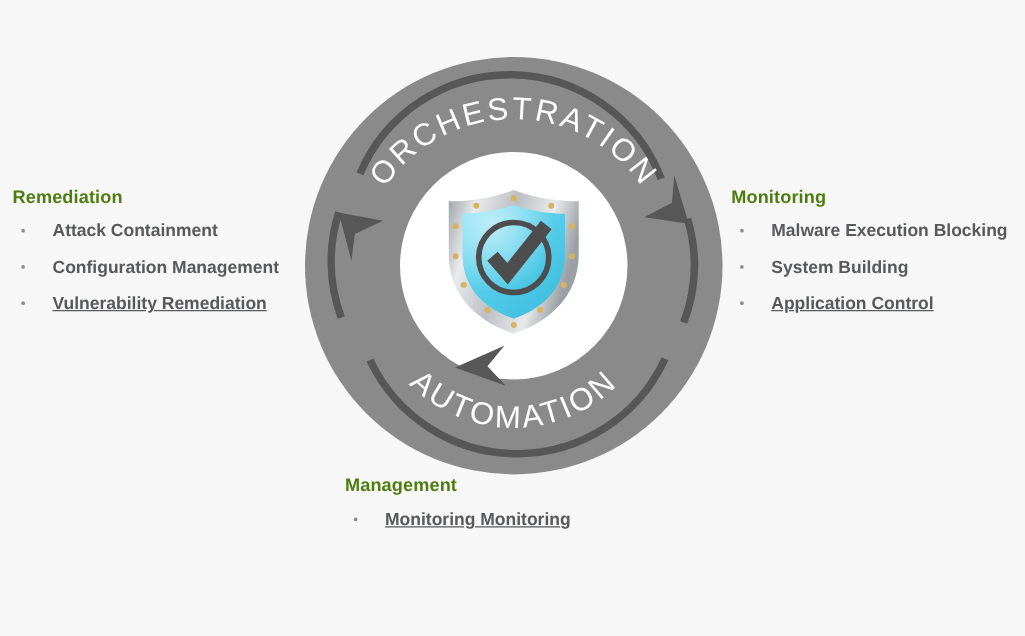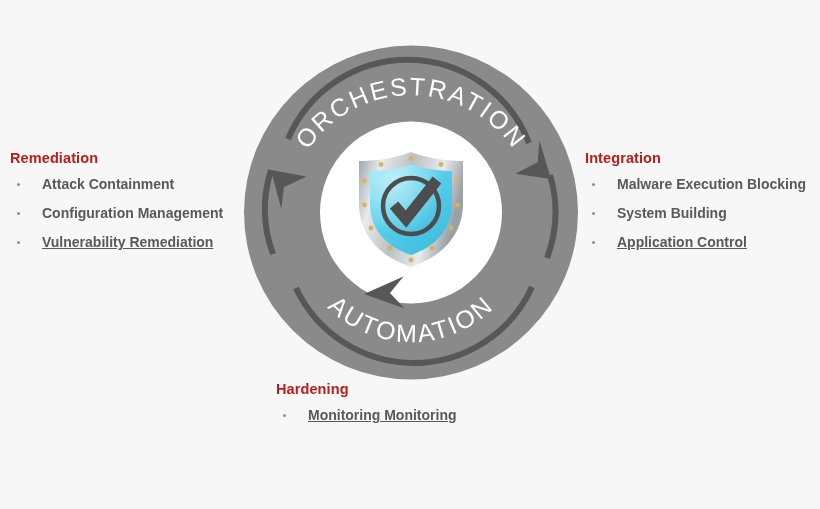--- a/index.html
+++ b/index.html
@@ -48,21 +48,21 @@
     width: 124px;
     height: 124px;
   }
   #shield svg { display: block; width: 124px; height: 124px; }
 
   
   .block { position: absolute; }
   .block-heading {
     font-size: 14.5px;
     font-weight: 700;
-    color: #b91c1c;
+    color: #4d7c0f;
     letter-spacing: 0.1px;
     margin: 0 0 10px 0;
     white-space: nowrap;
   }
   .block ul {
     list-style: none;
     margin: 0;
     padding: 0;
   }
   .block li {
@@ -199,39 +199,39 @@
         <span>Configuration Management</span>
       </li>
       <li>
         <span class="bullet"></span>
         <span>Vulnerability Remediation</span>
       </li>
     </ul>
   </div>
 
   <div class="block" id="block-prevention">
-    <div class="block-heading">Integration</div>
+    <div class="block-heading">Monitoring</div>
     <ul>
       <li>
         <span class="bullet"></span>
         <span>Malware Execution Blocking</span>
       </li>
       <li>
         <span class="bullet"></span>
         <span>System Building</span>
       </li>
       <li>
         <span class="bullet"></span>
         <span>Application Control</span>
       </li>
     </ul>
   </div>
 
   <div class="block" id="block-detection">
-    <div class="block-heading">Hardening</div>
+    <div class="block-heading">Management</div>
     <ul>
       <li>
         <span class="bullet"></span>
         <span>Monitoring Monitoring</span>
       </li>
     </ul>
   </div>
 
 </div>
 

